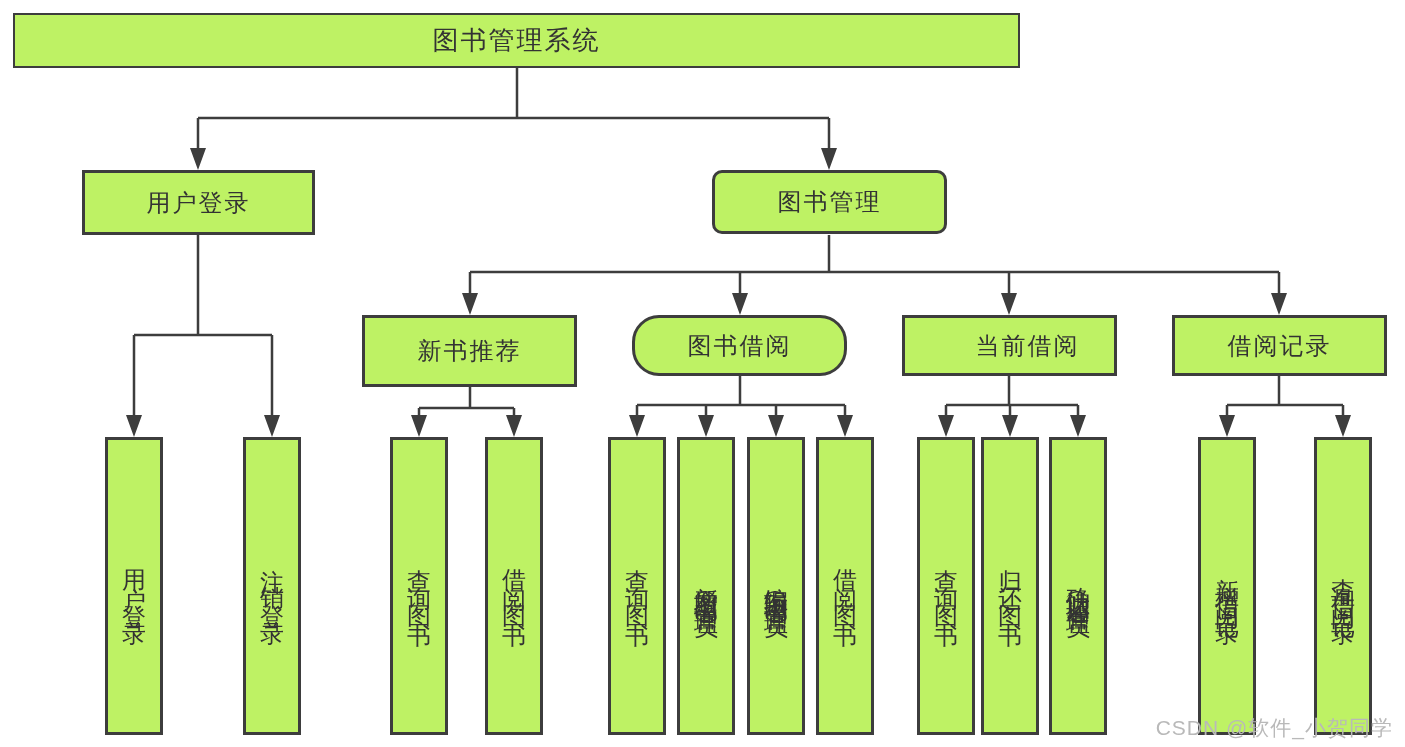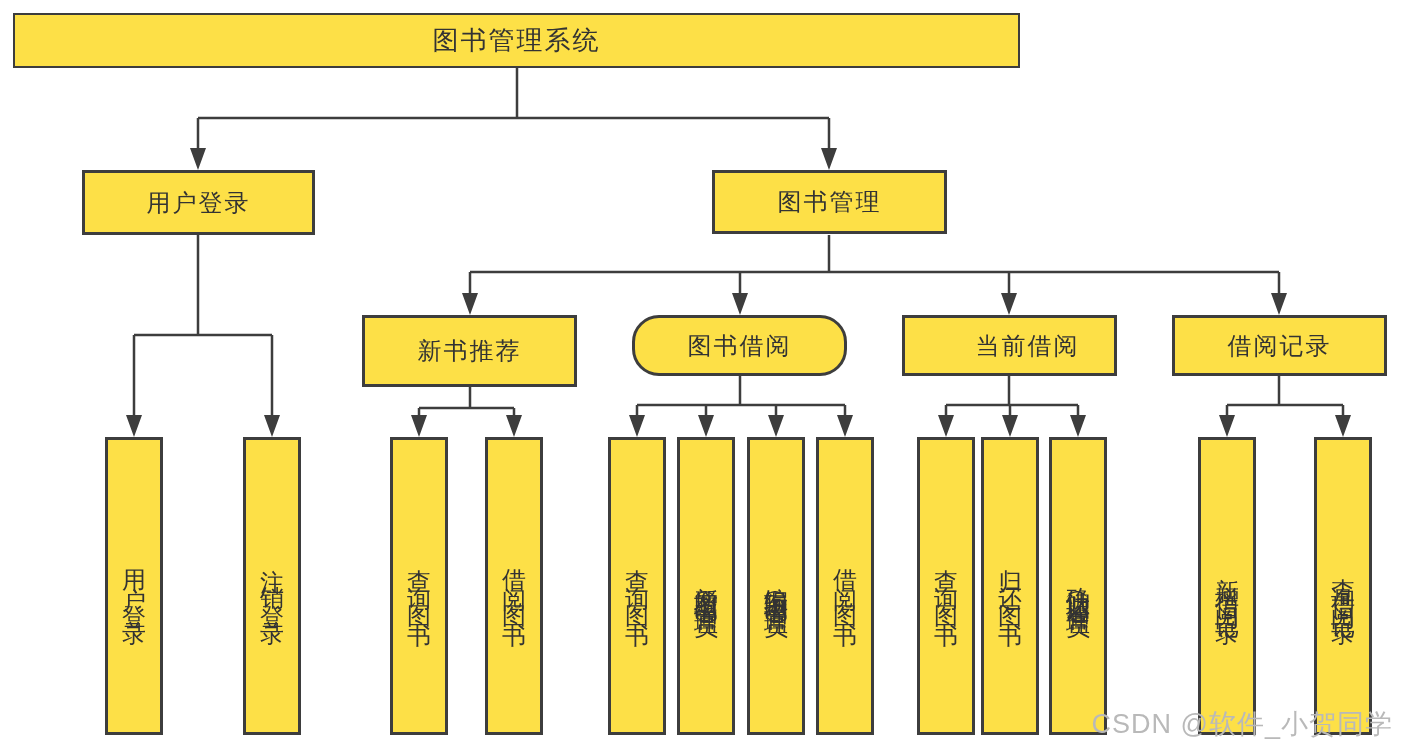--- a/index.html
+++ b/index.html
@@ -15,41 +15,41 @@
     background:var(--background);
     font-family:"Liberation Sans", sans-serif;
     color:var(--text);
     overflow:hidden;
   }
   svg.wires{position:absolute;left:0;top:0;width:1405px;height:747px;}
   .wire{stroke:var(--line);stroke-width:2.5;fill:none;}
   .arrowheads{fill:var(--line);stroke:none;}
   .box{
     position:absolute;
-    background:#fde047;
+    background:#bef264;
     border:3px solid var(--line);
     box-sizing:border-box;
     display:flex;align-items:center;justify-content:center;
     text-align:center;
   }
   .box.h{font-size:24px;letter-spacing:2px;}
   .box.root{border-width:2px;font-size:26px;}
   .leaf{top:437px;width:58px;height:298px;}
   .leaf span{
     writing-mode:vertical-rl;
     line-height:1;
     font-size:24px;
   }
   .ls4{letter-spacing:18px;}
   .ls6{letter-spacing:9px;}
   .ls9{letter-spacing:4px;}
   .watermark{
     position:absolute;
     right:12px;bottom:5px;
-    font-size:27px;
+    font-size:21px;
     letter-spacing:1px;
     color:var(--watermark);
     z-index:5;
     margin-left:20px;
   }
 </style>
 </head>
 <body>
 
 <div class="canvas">
@@ -86,21 +86,21 @@
       M1335 415 L1351 415 L1343 437 Z"></path>
   </svg>
 
   <div class="box h root" style="left:13px;top:13px;width:1007px;height:55px;">
     <span>图书管理系统</span>
   </div>
 
   <div class="box h" style="left:82px;top:170px;width:233px;height:65px;">
     <span>用户登录</span>
   </div>
-  <div class="box h" style="left:712px;top:170px;width:235px;height:64px;">
+  <div class="box h" style="left:712px;top:170px;width:235px;height:64px;border-radius:10px;">
     <span>图书管理</span>
   </div>
 
   <div class="box h" style="left:362px;top:315px;width:215px;height:72px;">
     <span>新书推荐</span>
   </div>
   <div class="box h" style="left:632px;top:315px;width:215px;height:61px;border-radius:27px;">
     <span>图书借阅</span>
   </div>
   <div class="box h" style="left:902px;top:315px;width:215px;height:61px;padding-left:36px;">

